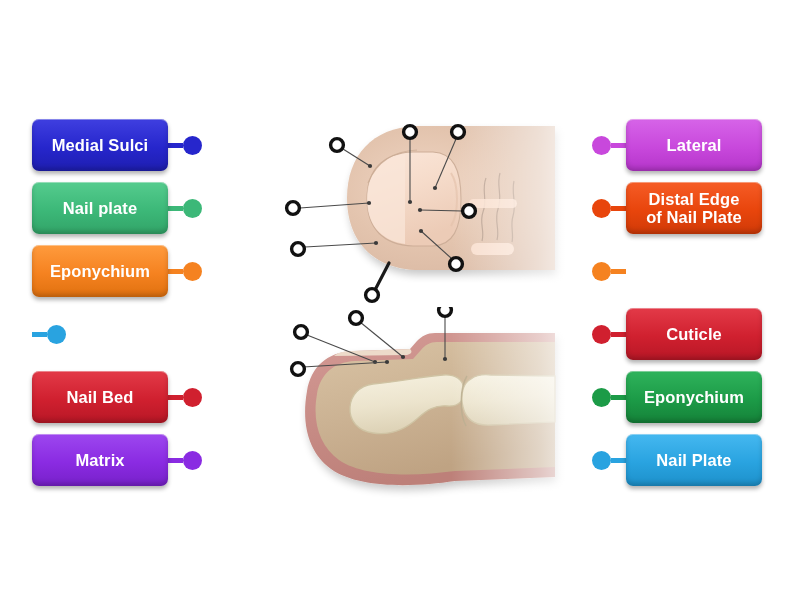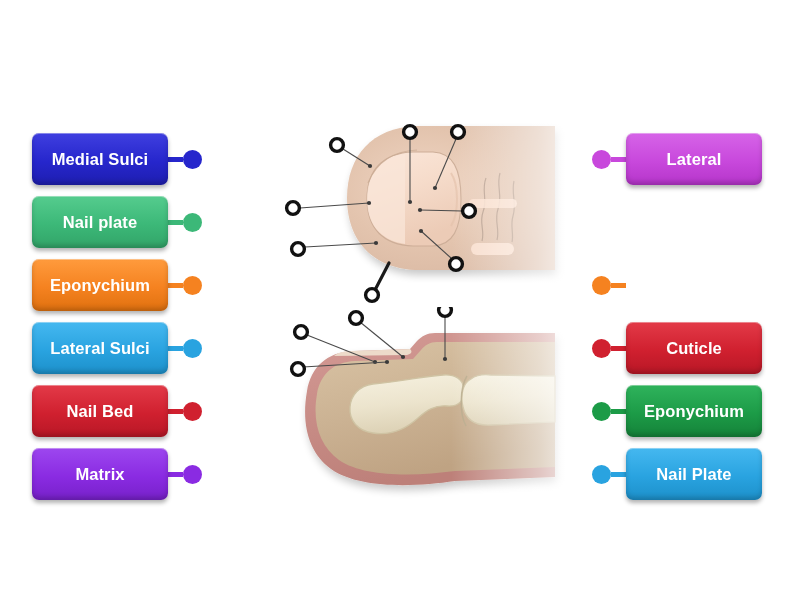--- a/index.html
+++ b/index.html
@@ -19,21 +19,21 @@
     position: absolute;
     left: 0; top: 0;
     width: 800px;
     height: 600px;
     background: #ffffff;
   }
 
   
   .label-col {
     position: absolute;
-    top: 18px;
+    top: 4px;
     width: 220px;
     height: 452px;
   }
   .label-col.left  { left: 0; }
   .label-col.right { left: 580px; }
 
   .label-item {
     position: absolute;
     height: 52px;
     display: flex;
@@ -143,23 +143,20 @@
       <div class="pill" style="background:linear-gradient(180deg,#ff9b3d 0%,#f58220 55%,#e0710f 100%)">
         <span>Eponychium</span>
       </div>
       <div class="connector">
         <div class="stem" style="background:#f58220"></div>
         <div class="knob" style="background:#f58220"></div>
       </div>
     </div>
 
     <div class="label-item" style="top:304px">
-      <div class="pill" style="background:linear-gradient(180deg,#45b8f0 0%,#29a3e0 55%,#1d90ca 100%)">
-        <span>Lateral Sulci</span>
-      </div>
       <div class="connector">
         <div class="stem" style="background:#29a3e0"></div>
         <div class="knob" style="background:#29a3e0"></div>
       </div>
     </div>
 
     <div class="label-item" style="top:367px">
       <div class="pill" style="background:linear-gradient(180deg,#e33a48 0%,#d0202f 55%,#b81726 100%)">
         <span>Nail Bed</span>
       </div>
@@ -338,20 +335,29 @@
     <div class="label-item" style="top:115px">
       <div class="connector">
         <div class="knob" style="background:#c848dc"></div>
         <div class="stem" style="background:#c848dc"></div>
       </div>
       <div class="pill" style="background:linear-gradient(180deg,#d664e8 0%,#c848dc 55%,#b535ca 100%)">
         <span>Lateral</span>
       </div>
     </div>
 
+    <div class="label-item" style="top:178px">
+      <div class="connector">
+        <div class="knob" style="background:#e8450c"></div>
+        <div class="stem" style="background:#e8450c"></div>
+      </div>
+      <div class="pill" style="background:linear-gradient(180deg,#f65c26 0%,#e8450c 55%,#d03a08 100%)">
+        <span>Distal Edge<br>of Nail Plate</span>
+      </div>
+    </div>
 
     <div class="label-item" style="top:241px">
       <div class="connector">
         <div class="knob" style="background:#f58220"></div>
         <div class="stem" style="background:#f58220"></div>
       </div>
     </div>
 
     <div class="label-item" style="top:304px">
       <div class="connector">

